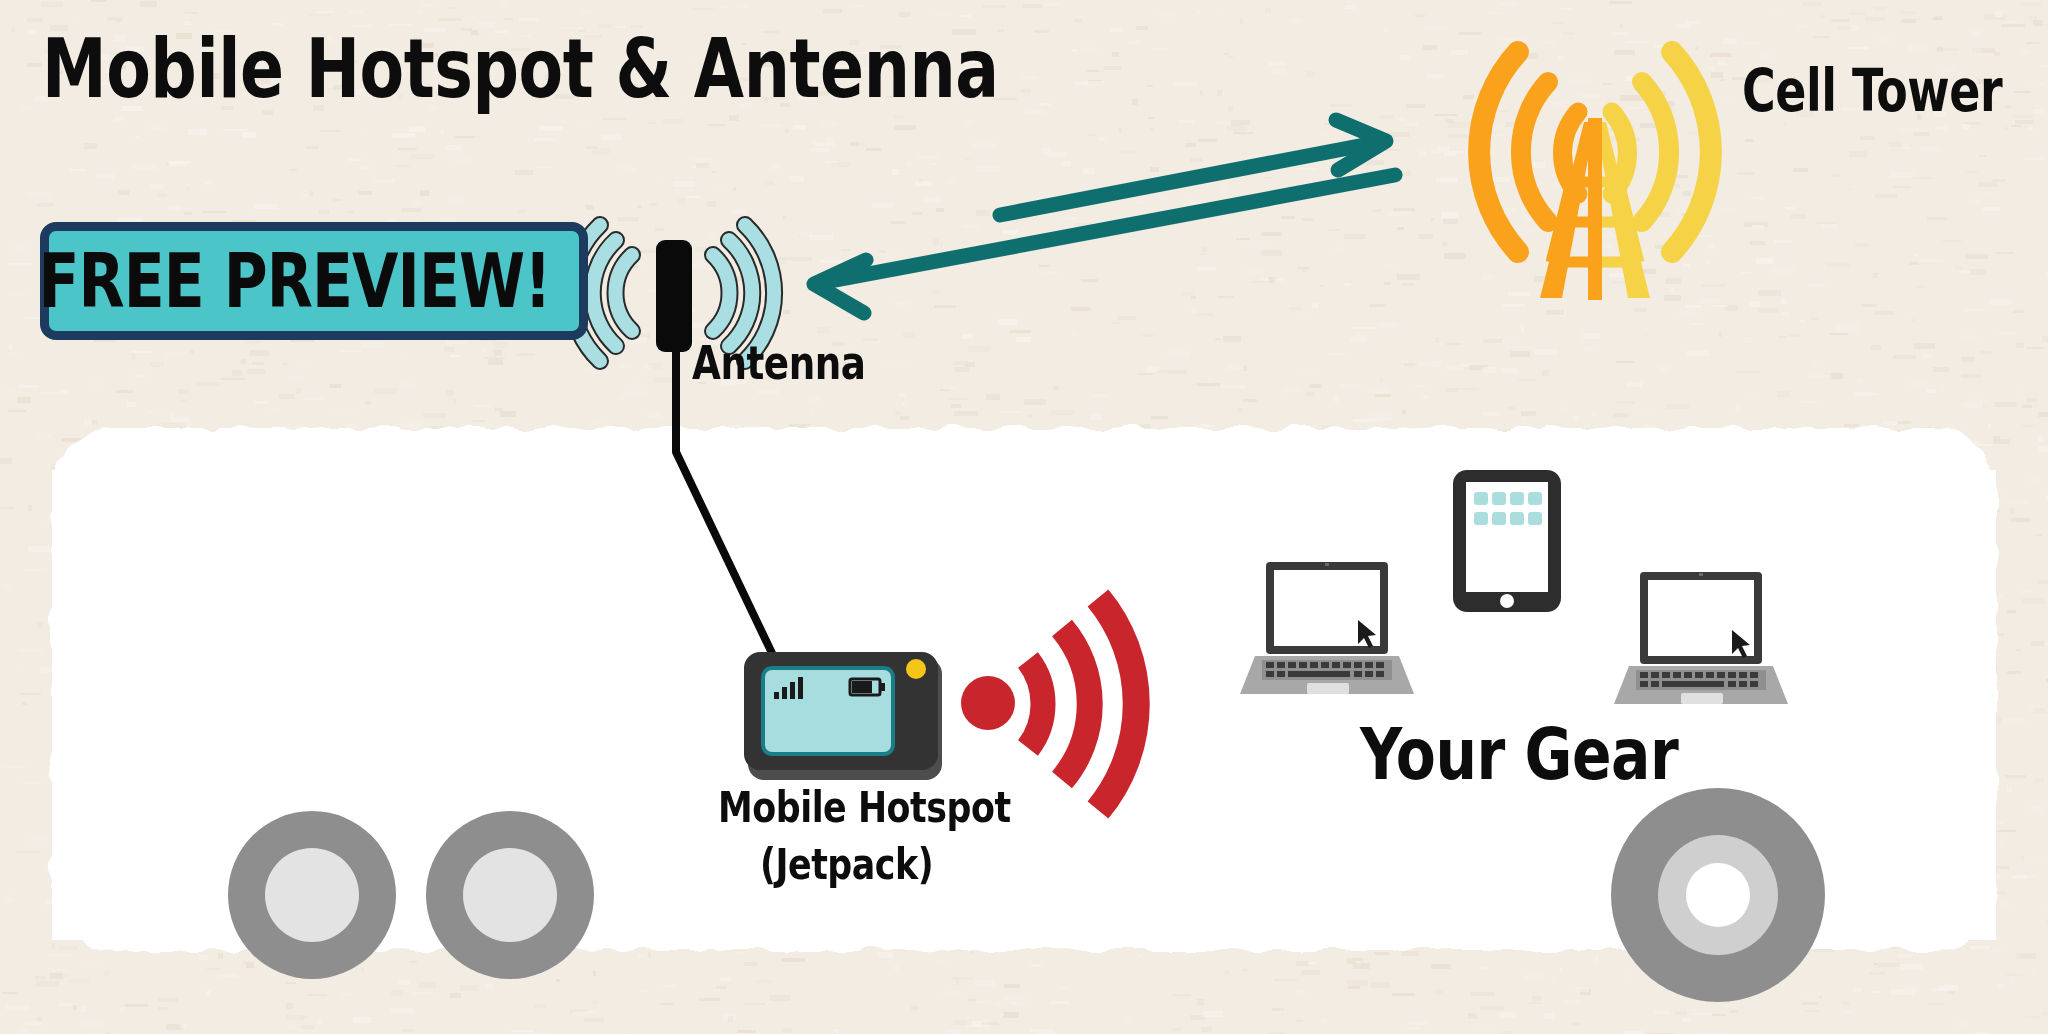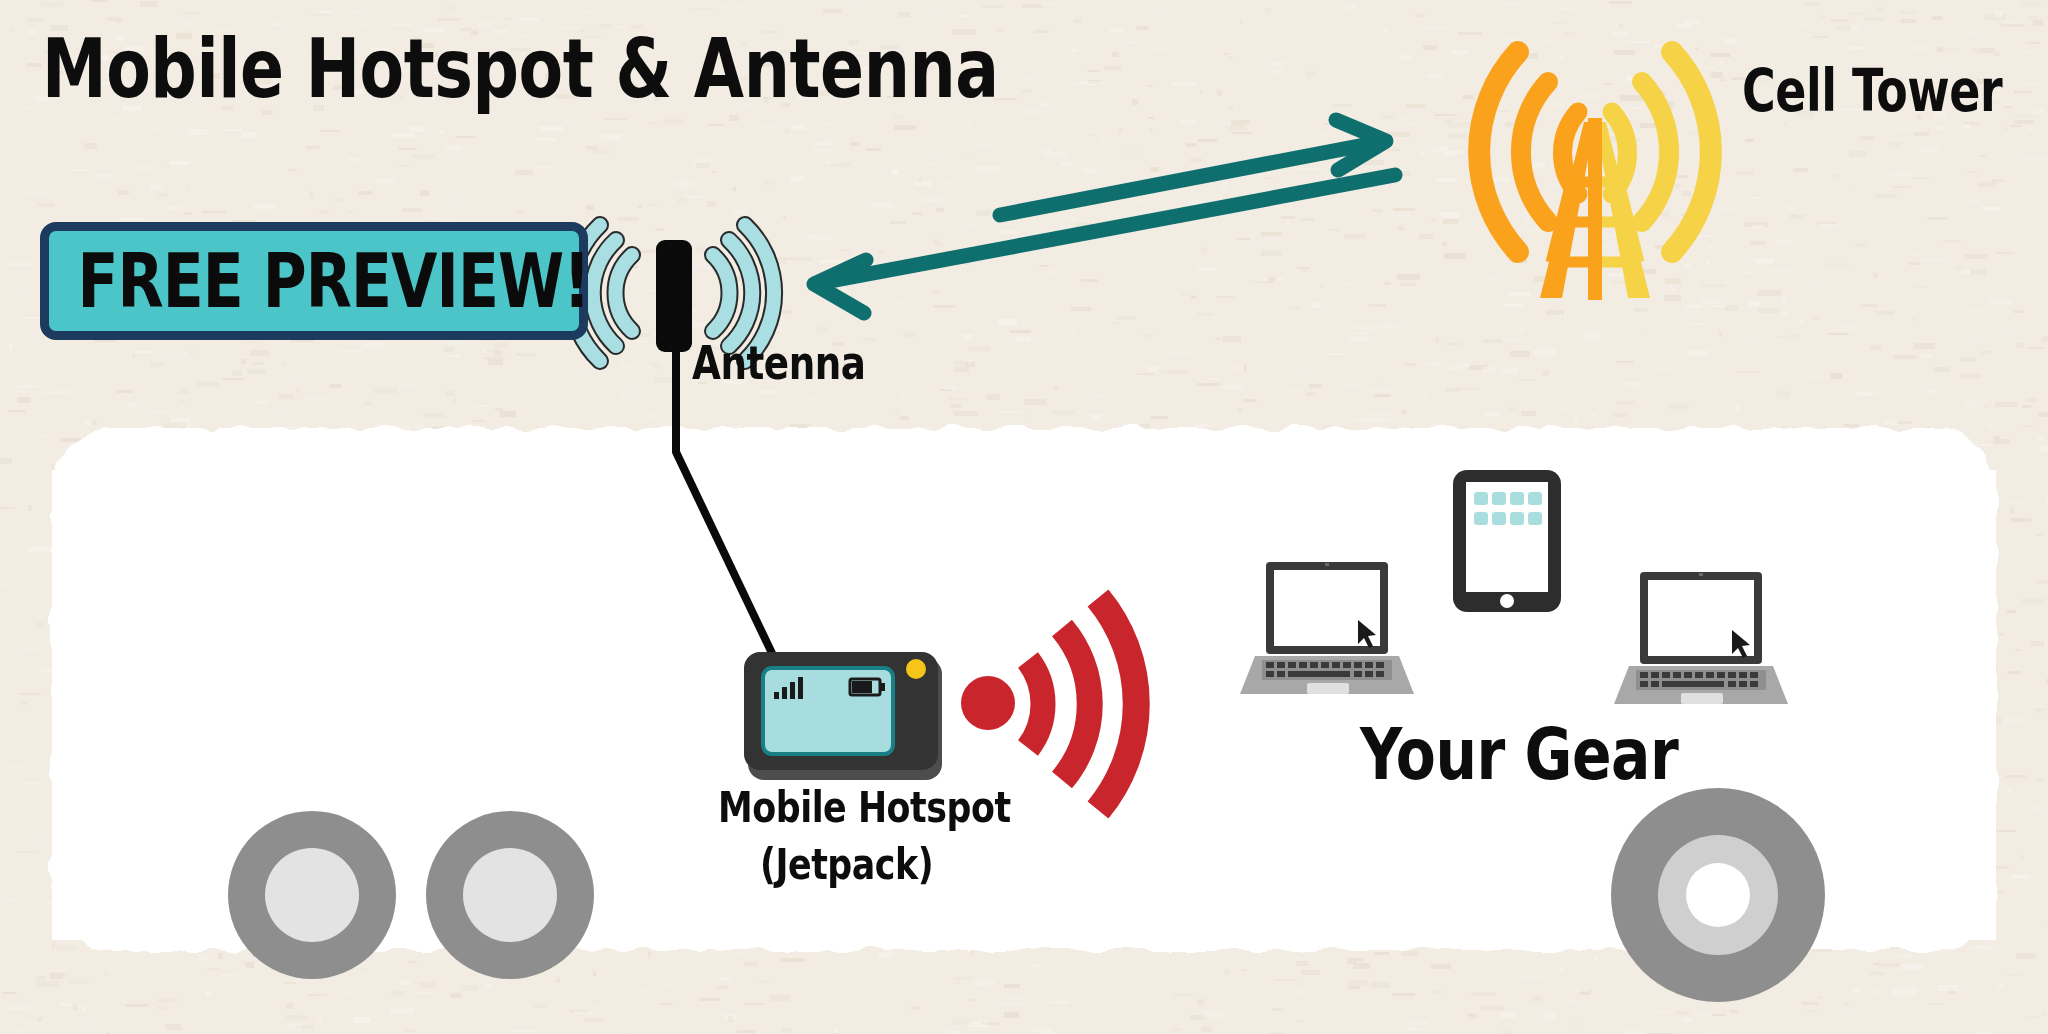--- a/index.html
+++ b/index.html
@@ -23,21 +23,21 @@
   #antenna-label{left:692px;top:340px;font-size:46px;line-height:46px;transform:scaleX(.9);}
   #your-gear-label{left:1360px;top:718px;font-size:72px;line-height:72px;transform:scaleX(.9);}
   .hotspot-label{left:718px;font-size:43px;line-height:43px;transform:scaleX(.9);text-align:center;}
   #hotspot-label-1{top:786px;}
   #hotspot-label-2{left:760px;top:843px;}
 
   
   #free-preview-badge{
     position:absolute;left:40px;top:222px;width:548px;height:118px;
     background:#4cc5c8;border:9px solid #1d3a5f;border-radius:16px;
-    box-sizing:border-box;display:flex;align-items:center;justify-content:flex-start;
+    box-sizing:border-box;display:flex;align-items:center;justify-content:flex-end;
   }
   #free-preview-text{
     color:#0b0b0b;font-size:74px;line-height:74px;font-weight:700;
     font-family:"Liberation Sans Narrow","DejaVu Sans Condensed","Liberation Sans",sans-serif;
     transform:scaleX(.9);white-space:nowrap;letter-spacing:-1px;
   }
 </style>
 </head>
 <body>
 

